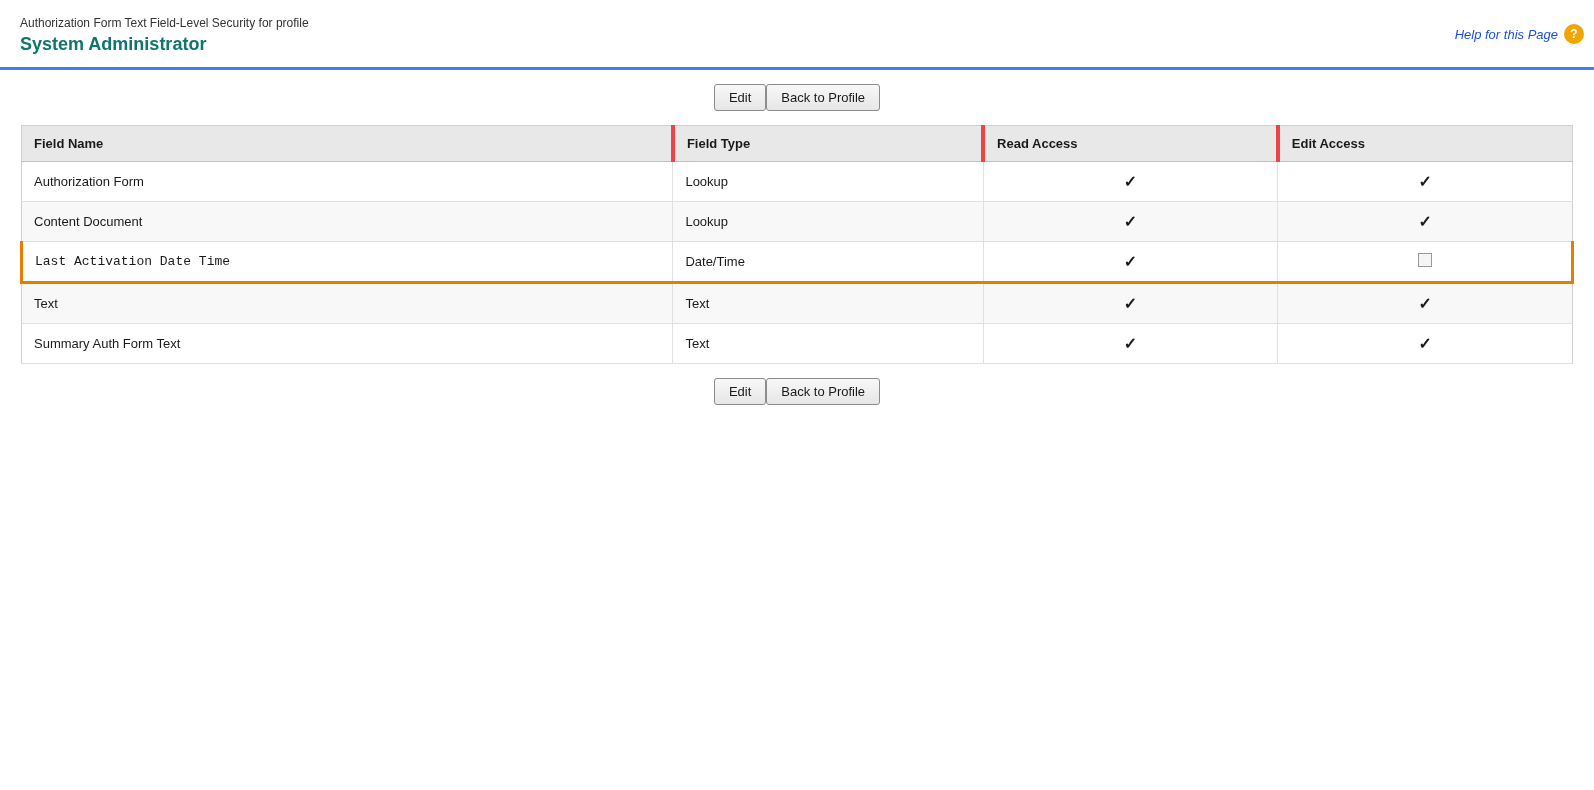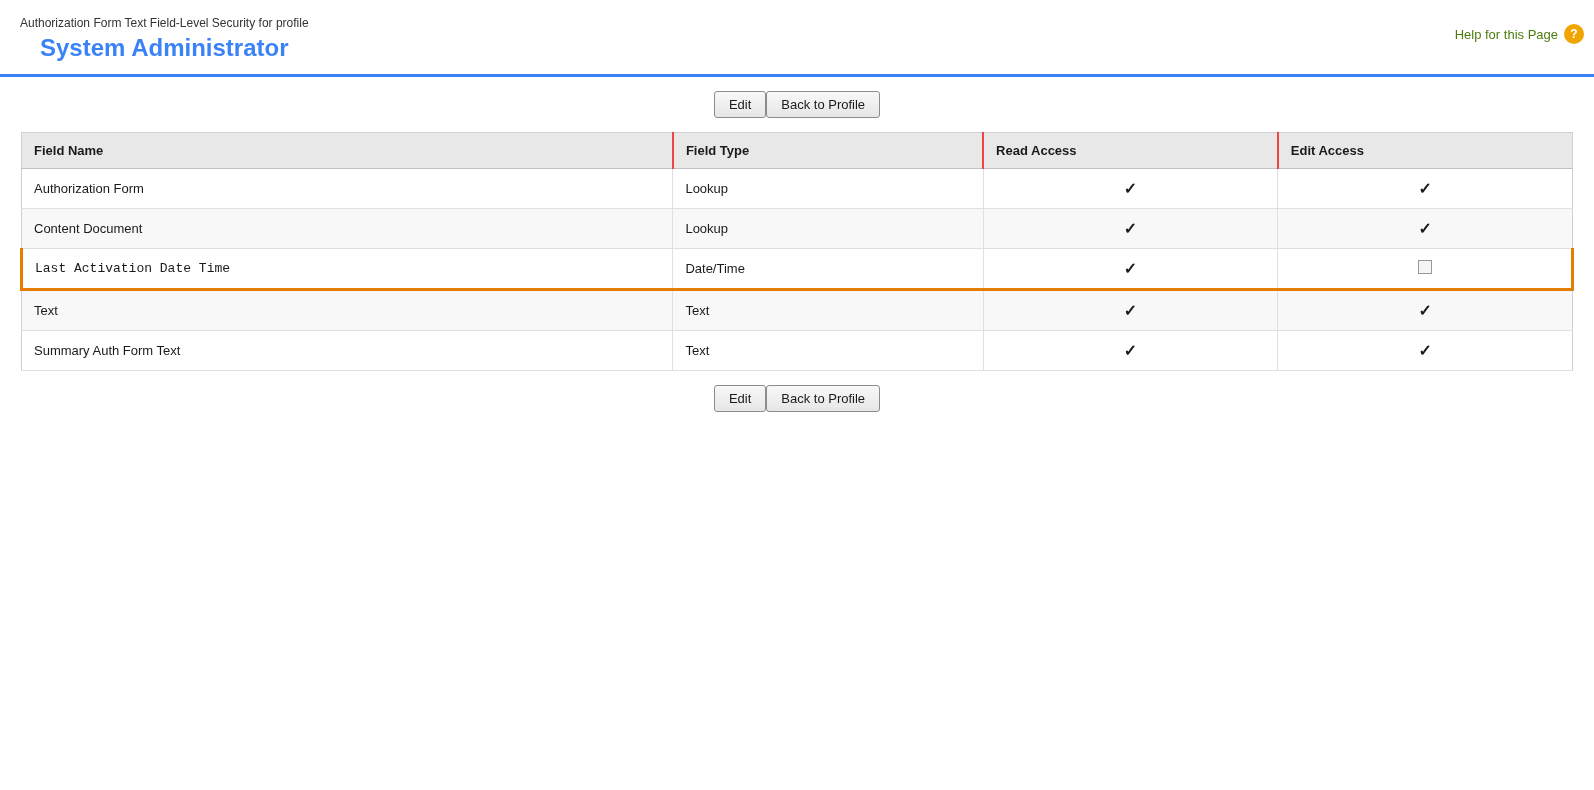--- a/index.html
+++ b/index.html
@@ -16,35 +16,35 @@
       display: flex;
       justify-content: space-between;
       align-items: flex-start;
     }
     .header-left .subtitle {
       font-size: 12px;
       color: #333;
       margin-bottom: 4px;
     }
     .header-left .title {
-      font-size: 24px;
+      font-size: 18px;
       font-weight: bold;
-      color: #3b82f6;
-      text-align: center;
+      color: #0f766e;
     }
     .header-right {
       display: flex;
       align-items: center;
       gap: 6px;
       margin-top: 8px;
     }
     .help-link {
-      color: #4d7c0f;
+      color: #1d4ed8;
       text-decoration: none;
       font-size: 13px;
+      font-style: italic;
     }
     .help-icon {
       display: inline-flex;
       align-items: center;
       justify-content: center;
       width: 20px;
       height: 20px;
       background: #f0a500;
       border-radius: 50%;
       color: #fff;
@@ -76,21 +76,21 @@
     }
     .data-table thead tr {
       background: #e8e8e8;
     }
     .data-table thead th {
       padding: 10px 12px;
       text-align: left;
       font-weight: bold;
       font-size: 13px;
       border-bottom: 1px solid #c0c0c0;
-      border-right: 2px solid #ef4444;
+      border-right: 4px solid #ef4444;
     }
     .data-table thead th:last-child {
       border-right: none;
     }
     .data-table tbody tr {
       border-bottom: 1px solid #e0e0e0;
       background: #fff;
     }
     .data-table tbody tr:nth-child(even) {
       background: #f8f8f8;

